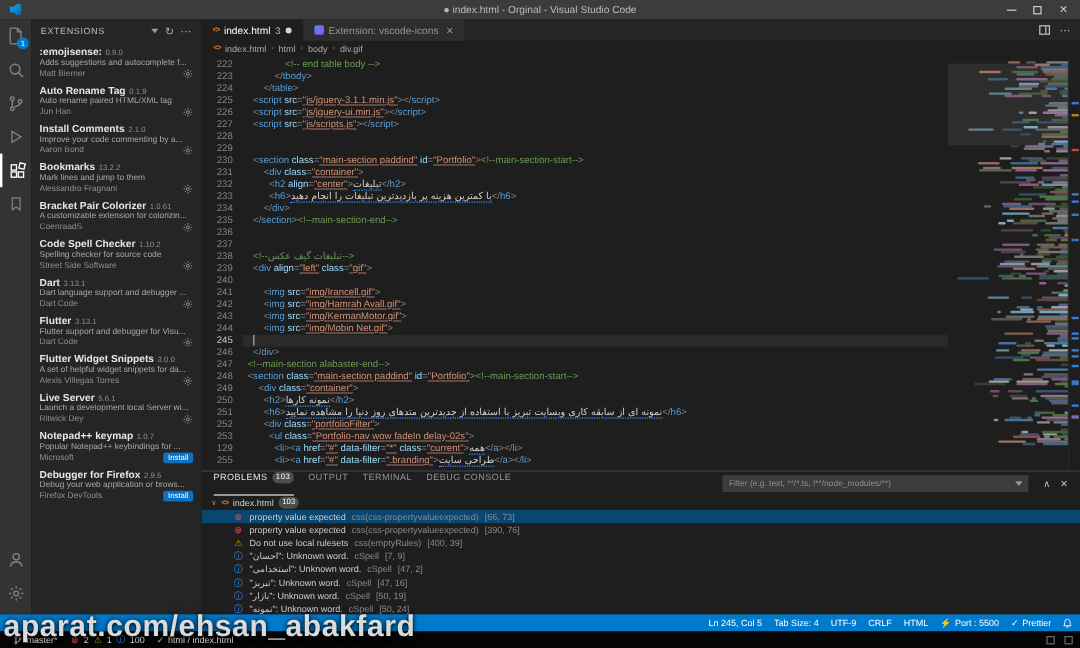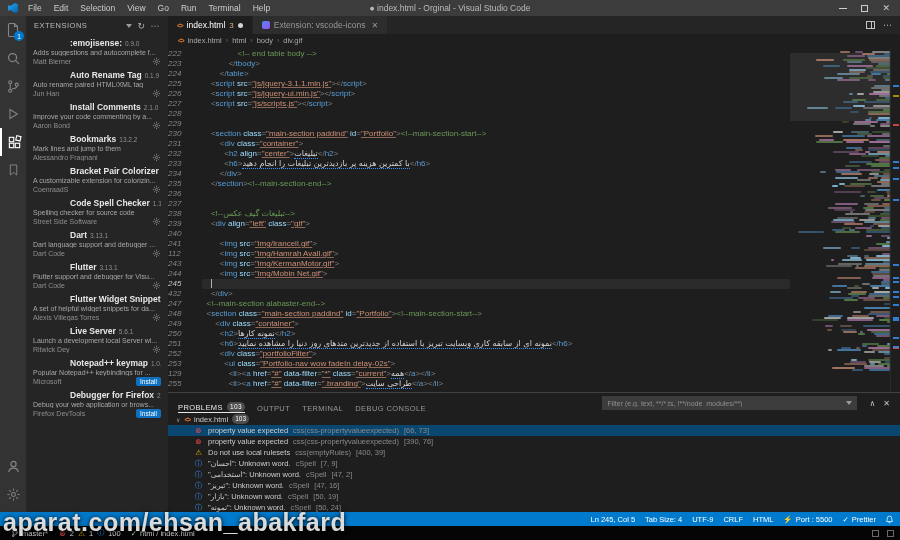--- a/index.html
+++ b/index.html
@@ -28,21 +28,21 @@
   .sidebar{width:142px;background:#252526;display:flex;flex-direction:column;overflow:hidden;}
   .sb-head{height:19px;display:flex;align-items:center;padding:0 8px;font-size:7.5px;letter-spacing:.5px;color:#bbbbbb;}
   .sb-icons{margin-left:auto;display:flex;gap:5px;color:#b0b0b0;font-size:9px;align-items:center;}
   .search{margin:1px 7px 3px 7px;height:17px;background:#3c3c3c;border:1px solid #007fd4;display:flex;align-items:center;padding:0 4px;font-size:8.5px;color:#eeeeee;}
   .caret2{width:1px;height:10px;background:#fff;margin-left:1px;}
   .sec-h{height:15px;display:flex;align-items:center;padding:0 7px;font-size:7.5px;font-weight:bold;color:#dddddd;background:#2d2d2d;}
   .sec-h .chev{margin-right:3px;color:#9a9a9a;font-size:7px;}
   .sec-badge{margin-left:auto;background:#4d4d4d;color:#efefef;border-radius:6px;font-size:6.5px;padding:0 4px;height:10px;line-height:10px;font-weight:normal;}
   .ext{height:32px;padding:3px 7px 0 7px;position:relative;overflow:hidden;}
   .ext-r1{white-space:nowrap;overflow:hidden;}
-  .ext-name{font-size:8.5px;font-weight:bold;color:#e7e7e7;margin-left:37px;}
+  .ext-name{font-size:8.5px;font-weight:bold;color:#e7e7e7;}
   .ext-ver{font-size:6.5px;color:#8f8f8f;margin-left:3px;}
   .ext-desc{font-size:7px;color:#a8a8a8;white-space:nowrap;overflow:hidden;text-overflow:ellipsis;margin-top:1px;}
   .ext-foot{display:flex;align-items:center;margin-top:1px;}
   .ext-author{font-size:7px;color:#8f8f8f;flex:1;white-space:nowrap;overflow:hidden;}
   .ext-gear{color:#9a9a9a;display:flex;align-items:center;}
   .install-btn{background:#0e70c0;color:#fff;font-size:6.5px;padding:1px 4px;border-radius:2px;}
 
   
   .editor{flex:1;display:flex;flex-direction:column;background:#1e1e1e;min-width:0;}
   .tabs{height:18px;background:#252526;display:flex;align-items:stretch;}
@@ -54,41 +54,41 @@
   .tab-badge{color:#d7ba7d;font-size:8px;}
   .dirty-dot{width:5px;height:5px;border-radius:50%;background:#d4d4d4;}
   .tab-close{color:#969696;font-size:8px;margin-left:2px;}
   .tab-actions{margin-left:auto;display:flex;align-items:center;gap:8px;color:#c5c5c5;padding-right:8px;font-size:9px;}
   .split-ico{display:inline-block;width:9px;height:8px;border:1px solid #c5c5c5;position:relative;}
   .split-ico::after{content:"";position:absolute;left:4px;top:0;bottom:0;width:1px;background:#c5c5c5;}
   .breadcrumbs{height:13px;display:flex;align-items:center;padding:0 10px;font-size:7.5px;color:#a9a9a9;gap:4px;}
   .bc-sep{color:#6a6a6a;font-size:7px;}
 
   .code-wrap{height:345px;display:flex;overflow:hidden;position:relative;}
-  .gutter{width:34px;padding:2px 8px 0 0;color:#858585;font-family:"DejaVu Sans Mono",monospace;font-size:8px;line-height:10px;flex-shrink:0;font-style:italic;}
+  .gutter{width:34px;text-align:right;padding:2px 8px 0 0;color:#858585;font-family:"DejaVu Sans Mono",monospace;font-size:8px;line-height:10px;flex-shrink:0;}
   .gutter .cur{color:#c6c6c6;}
   .code{flex:1;padding-top:2px;overflow:hidden;font-family:"DejaVu Sans Mono",monospace;font-size:8px;line-height:10px;white-space:pre;min-width:0;}
   .cl{height:10px;}
   .cl.cur{background:rgba(255,255,255,.055);}
   .seg.tag{color:#569cd6;} .seg.attr{color:#9cdcfe;} .seg.pun{color:#808080;}
   .seg.cmt{color:#6a9955;} .seg.p{color:#d4d4d4;}
   .seg.str{color:#ce9178;text-decoration:underline;text-decoration-color:rgba(206,145,120,.65);}
   .seg.fa{color:#d4d4d4;border-bottom:1px dotted #3794ff;font-family:"DejaVu Sans",monospace;}
   .caret{display:inline-block;width:1px;height:9px;background:#aeafad;vertical-align:-1px;}
   .minimap{width:100px;flex-shrink:0;position:relative;padding-top:4px;overflow:hidden;}
   .mm-slider{position:absolute;top:6px;left:0;right:0;height:68px;background:rgba(255,255,255,.07);}
   .mm-row{height:2px;display:flex;justify-content:flex-end;align-items:center;opacity:.85;}
   .mm-b{height:1.5px;display:inline-block;border-radius:1px;}
   .oruler{width:10px;flex-shrink:0;background:#1e1e1e;position:relative;border-left:1px solid #2a2a2a;}
   .rm{position:absolute;left:2px;width:6px;height:2px;opacity:.8;}
 
   
   .panel{height:120px;border-top:1px solid #404040;display:flex;flex-direction:column;background:#1e1e1e;}
   .panel-head{height:20px;display:flex;align-items:center;padding:0 10px;gap:12px;}
-  .ptab{font-size:7.5px;letter-spacing:.4px;color:#969696;display:flex;align-items:flex-end;gap:4px;height:100%;}
+  .ptab{font-size:7.5px;letter-spacing:.4px;color:#969696;display:flex;align-items:flex-start;gap:4px;height:100%;}
   .ptab.active{color:#e7e7e7;border-bottom:1px solid #e7e7e7;}
   .pbadge{background:#4d4d4d;border-radius:6px;padding:0 3px;font-size:6.5px;color:#fff;height:10px;line-height:10px;}
   .pfilter{margin-left:auto;width:255px;height:14px;background:#3c3c3c;display:flex;align-items:center;padding:0 5px;font-size:7px;color:#8f8f8f;overflow:hidden;}
   .pfilter .ph{flex:1;white-space:nowrap;overflow:hidden;text-overflow:ellipsis;}
   .funnel{width:0;height:0;border-left:3px solid transparent;border-right:3px solid transparent;border-top:4px solid #9a9a9a;}
   .phead-icons{display:flex;gap:8px;color:#c5c5c5;font-size:8px;align-items:center;}
   .panel-body{flex:1;overflow:hidden;font-size:7.5px;}
   .pgroup{height:12px;display:flex;align-items:center;gap:4px;padding:0 8px;color:#cccccc;}
   .pgroup .chev{color:#9a9a9a;font-size:6px;}
   .prow{height:11px;display:flex;align-items:center;gap:5px;padding:0 8px 0 26px;color:#cccccc;white-space:nowrap;overflow:hidden;}
@@ -106,30 +106,20 @@
   .dimbox{width:7px;height:7px;border:1px solid #6a6a6a;display:inline-block;}
 
   .watermark{position:absolute;left:3px;bottom:3px;z-index:60;font-size:25px;font-weight:bold;color:rgba(235,235,235,.92);letter-spacing:.5px;text-shadow:0 1px 3px rgba(0,0,0,.9),0 0 6px rgba(0,0,0,.6);}
   svg{display:block;}
 </style>
 </head>
 <body>
 
 <div class="titlebar">
   <div class="vslogo"></div>
-  <div class="menubar" id="menu-bar">
-      <span class="mi">File</span>
-      <span class="mi">Edit</span>
-      <span class="mi">Selection</span>
-      <span class="mi">View</span>
-      <span class="mi">Go</span>
-      <span class="mi">Run</span>
-      <span class="mi">Terminal</span>
-      <span class="mi">Help</span>
-    </div>
   <div class="wintitle">● index.html - Orginal - Visual Studio Code</div>
   <div class="winctl">
     <span class="wmin"></span>
     <span class="wmax"></span>
     <span class="wclose">✕</span>
   </div>
 </div>
 
 <div class="main">
   <div class="activitybar">
@@ -394,25 +384,25 @@
           <div>232</div>
           <div>233</div>
           <div>234</div>
           <div>235</div>
           <div>236</div>
           <div>237</div>
           <div>238</div>
           <div>239</div>
           <div>240</div>
           <div>241</div>
-          <div>112</div>
+          <div>242</div>
           <div>243</div>
           <div>244</div>
           <div class="cur">245</div>
-          <div>432</div>
+          <div>246</div>
           <div>247</div>
           <div>248</div>
           <div>249</div>
           <div>250</div>
           <div>251</div>
           <div>252</div>
           <div>253</div>
           <div>129</div>
           <div>255</div>
         </div>

